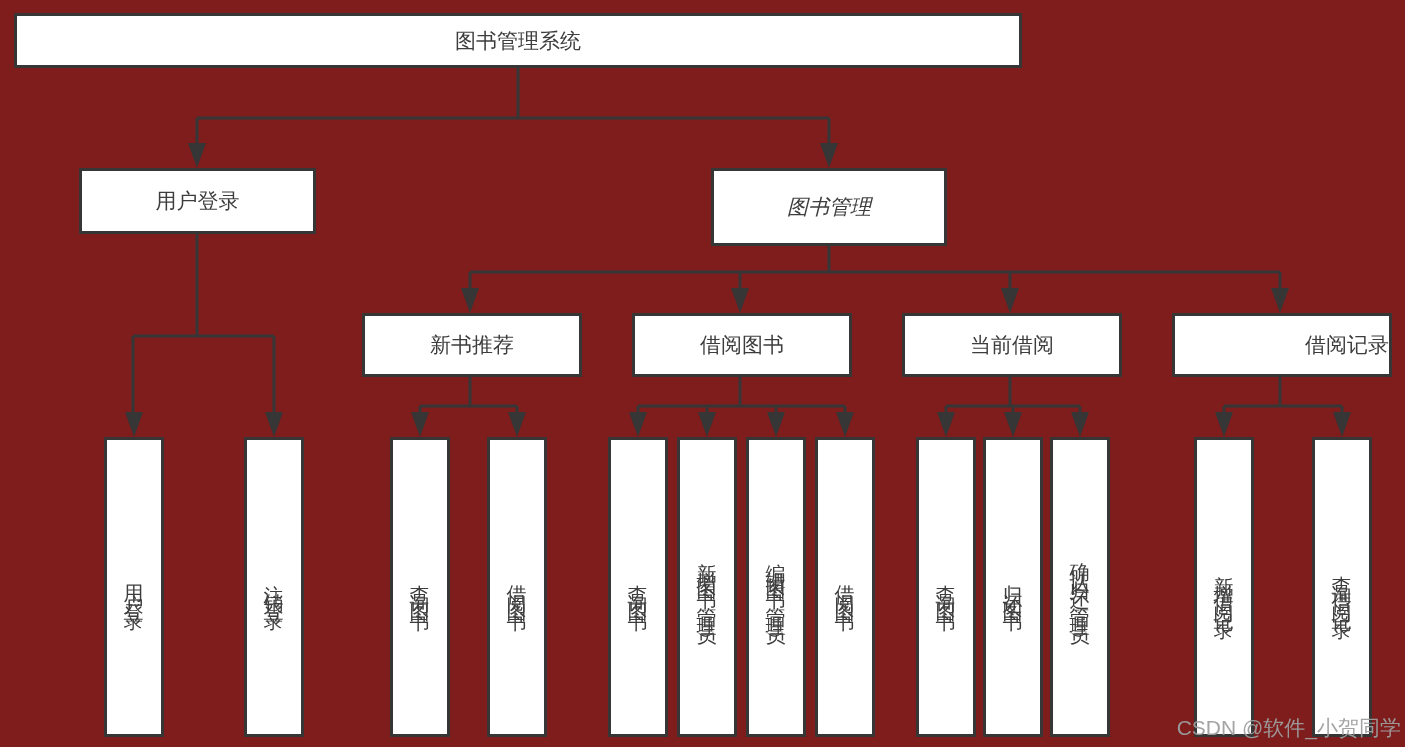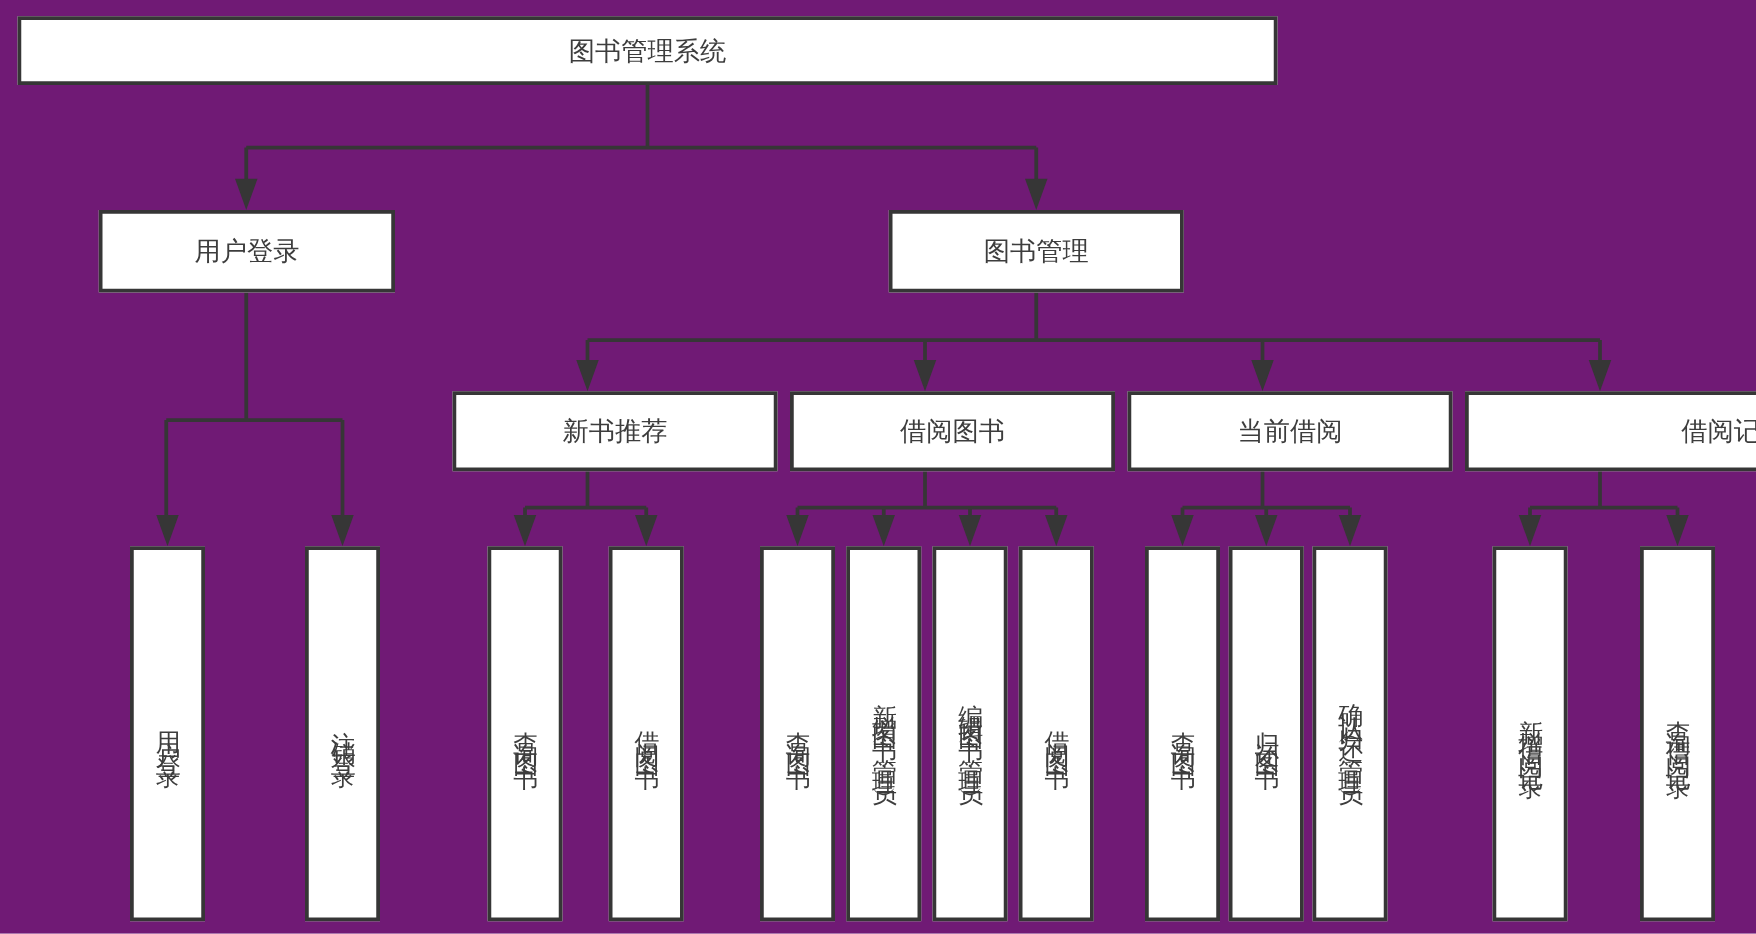--- a/index.html
+++ b/index.html
@@ -1,20 +1,20 @@
 <!DOCTYPE html>
 <html><head>
 <meta charset="utf-8">
 <style>
   html, body { margin: 0; padding: 0; background: #ffffff; }
   .stage {
     position: relative;
     width: 1405px;
     height: 747px;
-    background: #701a75;
+    background: #7f1d1d;
     font-family: "Liberation Sans", "DejaVu Sans", sans-serif;
     overflow: hidden;
   }
   .connectors {
     position: absolute;
     left: 0; top: 0;
     pointer-events: none;
   }
   .box {
     position: absolute;
@@ -34,22 +34,22 @@
   .leaf .vlabel {
     writing-mode: vertical-rl;
     font-size: 20px;
     letter-spacing: 9px;
     color: #3d3d3d;
     line-height: 1;
   }
   
   .root { left: 14px;  top: 13px;  width: 1008px; height: 55px; }
   .l2a  { left: 79px;  top: 168px; width: 237px;  height: 66px; }
-  .l2b  { left: 711px; top: 168px; width: 236px;  height: 66px; }
-  .l3   { top: 313px; width: 260px; height: 64px; }
+  .l2b  { left: 711px; top: 168px; width: 236px;  height: 78px; font-style: italic; }
+  .l3   { top: 313px; width: 220px; height: 64px; }
   .l3a  { left: 362px; }
   .l3b  { left: 632px; }
   .l3c  { left: 902px; }
   .l3d  { left: 1172px; justify-content: flex-end; }
   .leaf { top: 437px; width: 60px; height: 300px; }
   .lfA1 { left: 104px; }  .lfA2 { left: 244px; }
   .lfB1 { left: 390px; }  .lfB2 { left: 487px; }
   .lfC1 { left: 608px; }  .lfC2 { left: 677px; }  .lfC3 { left: 746px; }  .lfC4 { left: 815px; }
   .lfD1 { left: 916px; }  .lfD2 { left: 983px; }  .lfD3 { left: 1050px; }
   .lfE1 { left: 1194px; } .lfE2 { left: 1312px; }
@@ -172,14 +172,15 @@
     <span class="vlabel">确认归还（管理员）</span>
   </div>
 
   <div class="box leaf lfE1">
     <span class="vlabel">新增借阅记录</span>
   </div>
   <div class="box leaf lfE2">
     <span class="vlabel">查询借阅记录</span>
   </div>
 
+  <div class="watermark">CSDN @软件_小贺同学</div>
 
 </div>
 
 </body></html>

